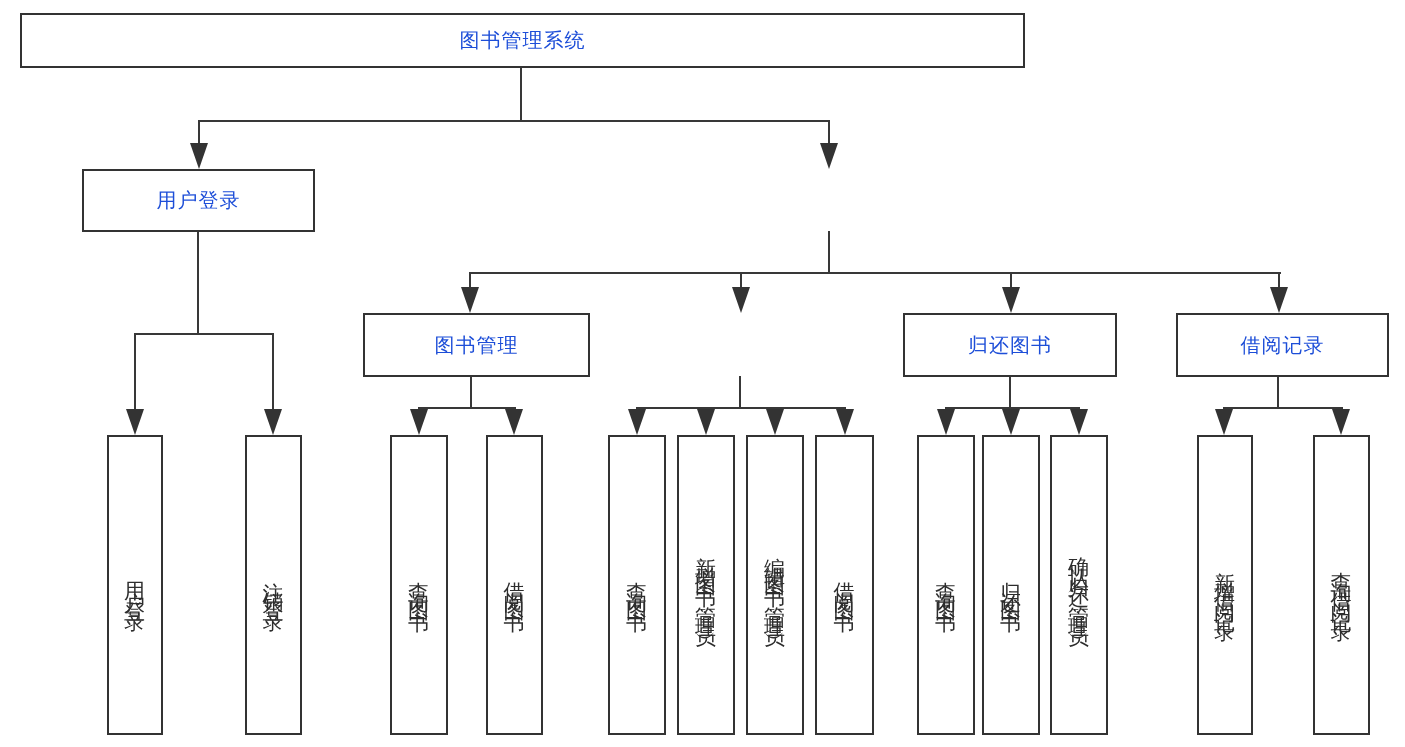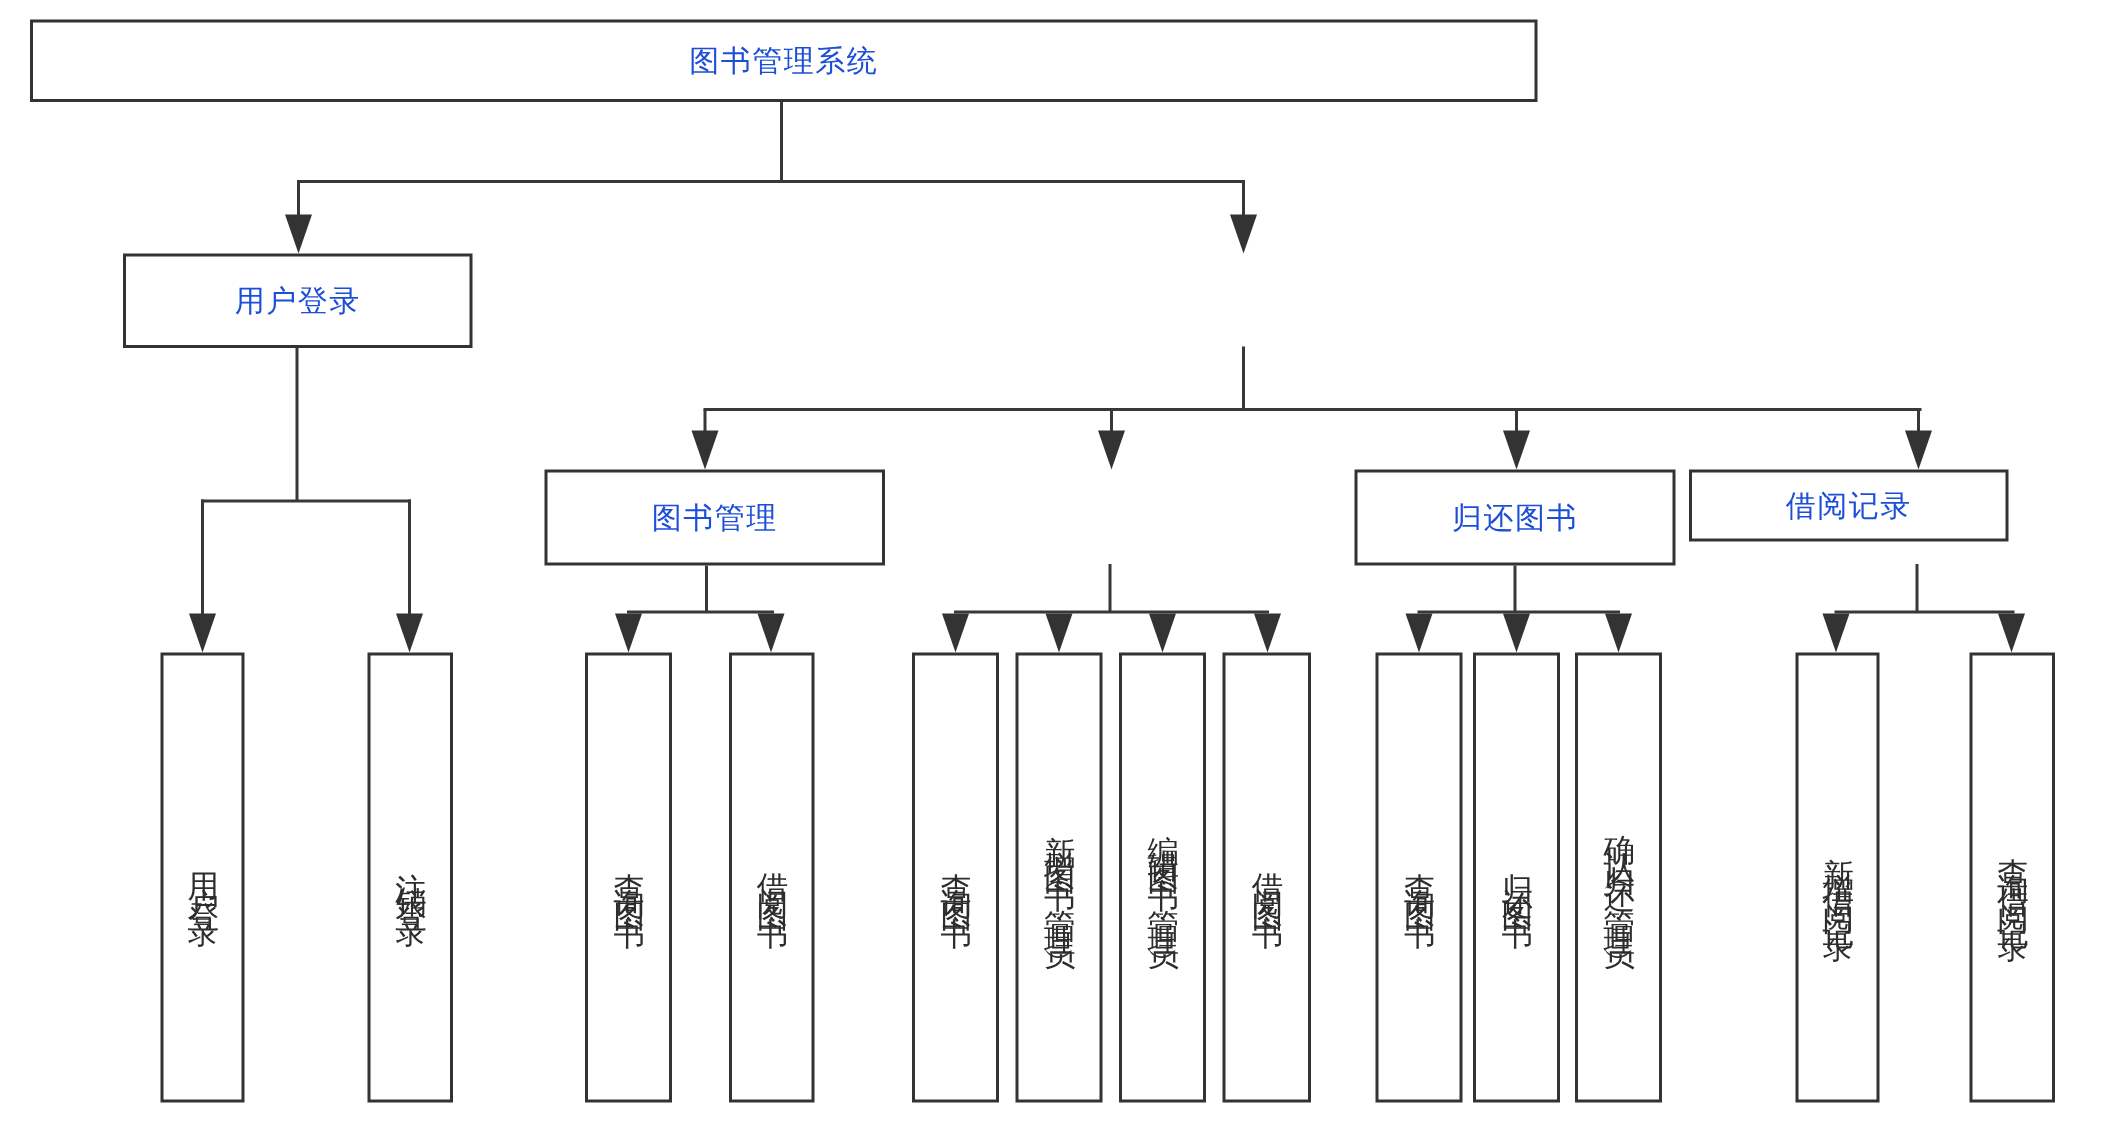--- a/index.html
+++ b/index.html
@@ -89,21 +89,21 @@
   <div class="box" style="left:82px;top:169px;width:233px;height:63px">
     <span class="hlabel">用户登录</span>
   </div>
 
   <div class="box" style="left:363px;top:313px;width:227px;height:64px">
     <span class="hlabel">图书管理</span>
   </div>
   <div class="box" style="left:903px;top:313px;width:214px;height:64px">
     <span class="hlabel">归还图书</span>
   </div>
-  <div class="box" style="left:1126px;top:313px;width:213px;height:48px">
+  <div class="box" style="left:1176px;top:313px;width:213px;height:64px">
     <span class="hlabel">借阅记录</span>
   </div>
 
   <div class="box leaf" style="left:107px;top:435px;width:56px;height:300px">
     <span class="vtext">用户登录</span>
   </div>
   <div class="box leaf" style="left:245px;top:435px;width:57px;height:300px">
     <span class="vtext">注销登录</span>
   </div>
 

